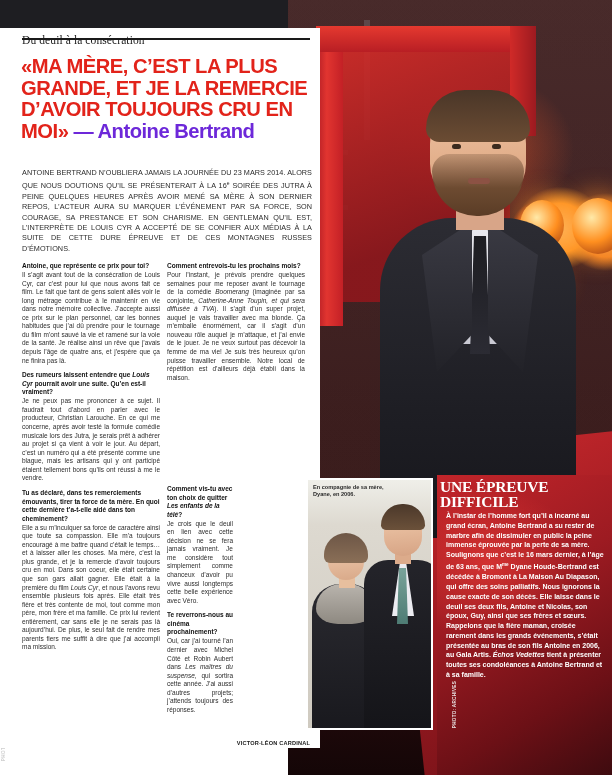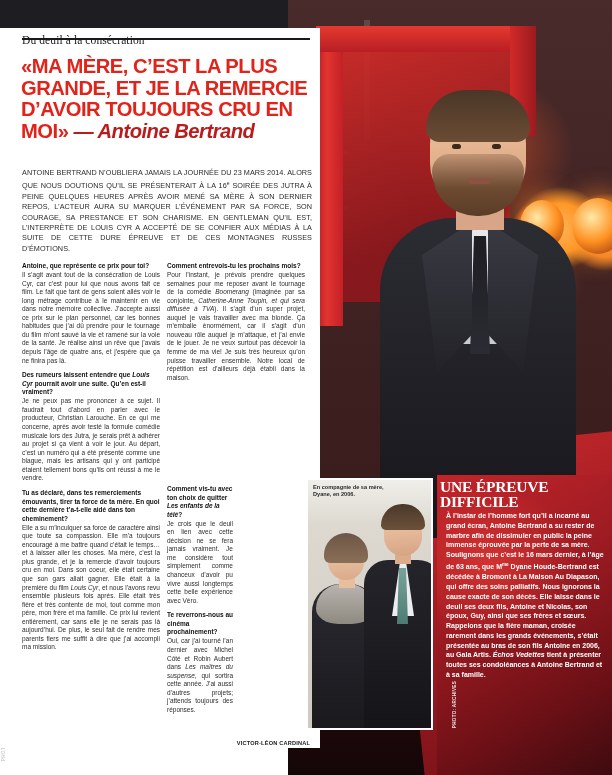--- a/index.html
+++ b/index.html
@@ -144,21 +144,21 @@
     position: absolute; left: 22px; top: 34px;
     font-size: 11.5px; color: #1a1a1a; letter-spacing: .1px;
     font-family: "Liberation Serif", serif;
   }
   .headline {
     position: absolute; left: 21px; top: 56px; width: 300px;
     font-size: 20.2px; line-height: 21.6px; font-weight: bold;
     color: #e2231a; letter-spacing: -0.5px;
   }
   .headline .attrib {
-    color: #b91c1c; font-style: italic; font-weight: bold;
+    color: #6d28d9; font-weight: bold;
   }
   .intro {
     position: absolute; left: 22px; top: 168px; width: 290px;
     font-size: 7.25px; line-height: 10.35px; color: #2a2a2a;
     text-align: justify; letter-spacing: .05px;
   }
   .intro sup { font-size: 5px; vertical-align: super; }
 
   
   .col { position: absolute; top: 262px; font-size: 6.5px; line-height: 8.55px; color: #2c2c2c; }

